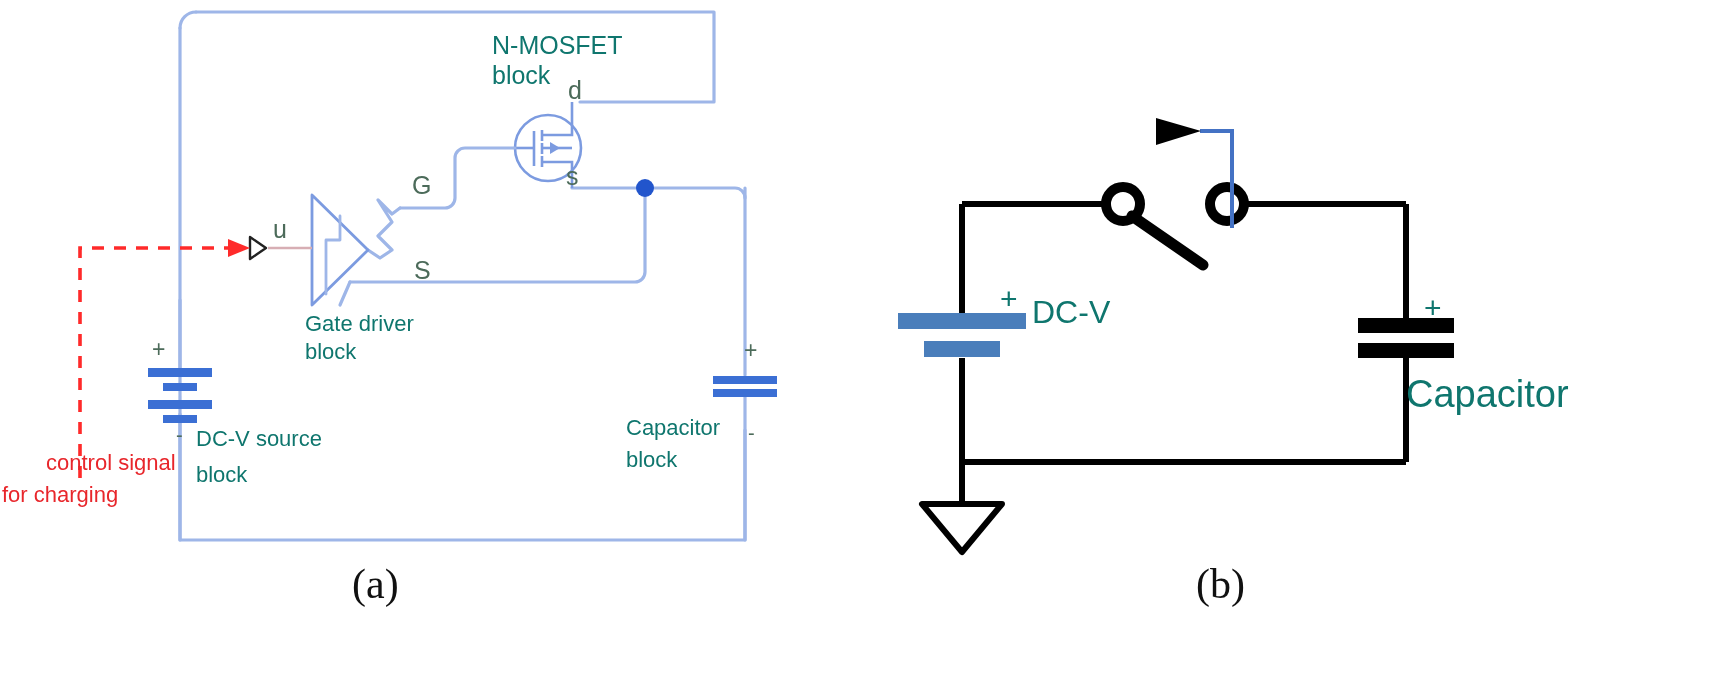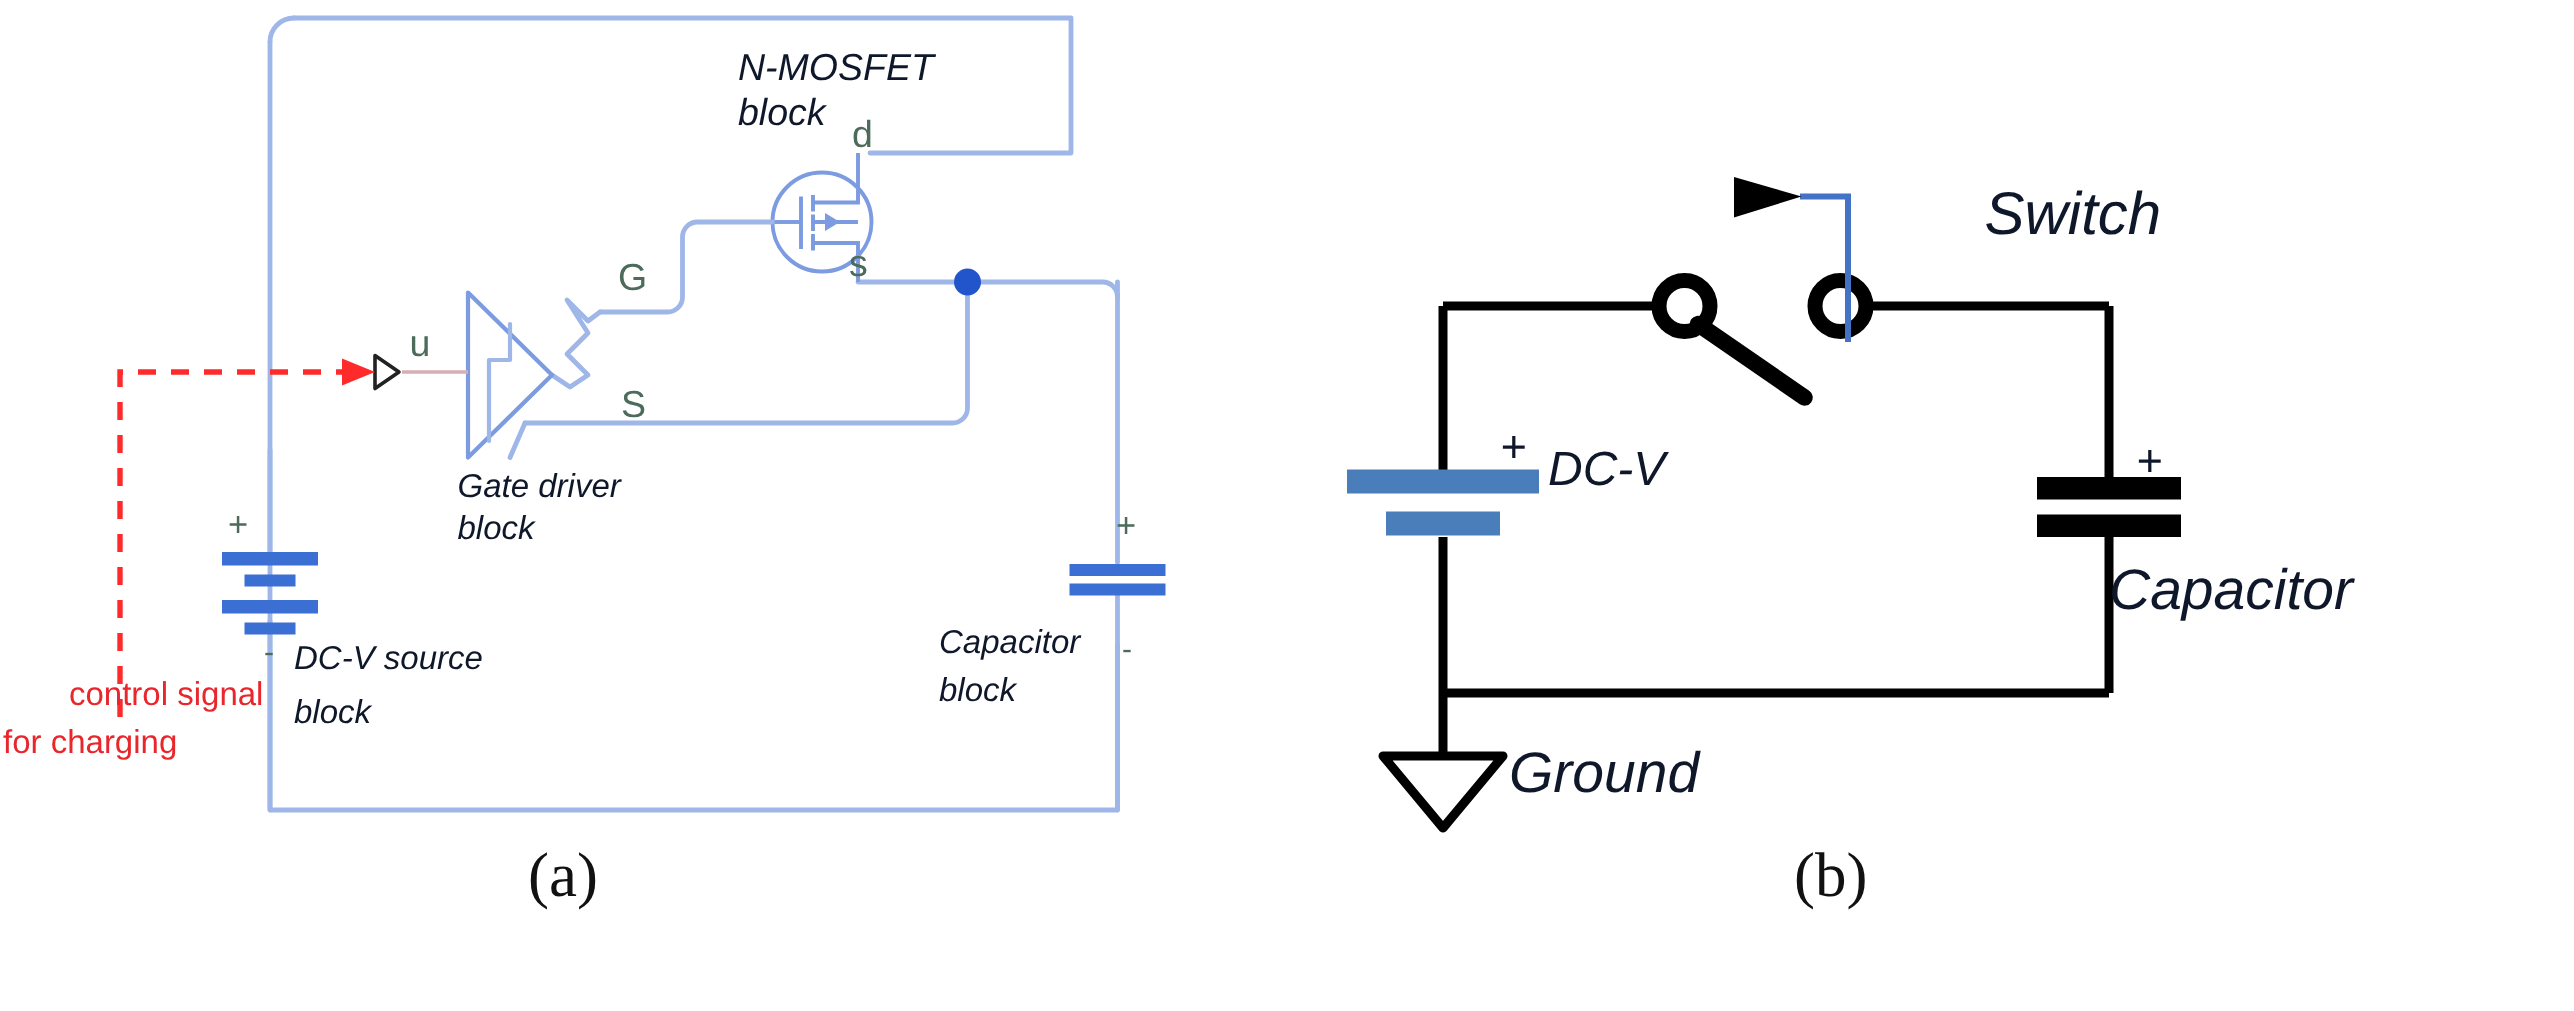--- a/index.html
+++ b/index.html
@@ -26,22 +26,21 @@
     height: 674px;
   }
   .lbl {
     position: absolute;
     font-family: "Liberation Sans", sans-serif;
     white-space: pre;
     line-height: 1.18;
     color: #3a3a3a;
   }
   .lbl-dark {
-    color: #0f172a;
-    font-style: italic;
+    color: #0f766e;
   }
   .lbl-green {
     color: #4c6b5a;
   }
   .lbl-red {
     color: #e8262b;
   }
   .caption {
     position: absolute;
     font-family: "Liberation Serif", serif;
@@ -197,25 +196,23 @@
       <path d="M 1200 131 L 1232 131 L 1232 228" fill="none" stroke="#4472C4" stroke-width="4"></path>
       <path d="M 1156 118 L 1201 131 L 1156 145 Z" fill="#000000" stroke="none"></path>
     </g>
 
     <g>
       <path d="M 922 504 L 1002 504 L 962 552 Z" fill="#ffffff" stroke="#000000" stroke-width="6" stroke-linejoin="round"></path>
     </g>
 
   </svg>
 
-  <div class="lbl lbl-dark" style="left:1323px; top:120px; font-size:40px;">Switch</div>
 
   <div class="lbl lbl-dark" style="left:1000px; top:281px; font-size:30px;">+</div>
   <div class="lbl lbl-dark" style="left:1032px; top:294px; font-size:32px;">DC-V</div>
 
   <div class="lbl lbl-dark" style="left:1424px; top:290px; font-size:30px;">+</div>
   <div class="lbl lbl-dark" style="left:1406px; top:372px; font-size:38px;">Capacitor</div>
 
-  <div class="lbl lbl-dark" style="left:1006px; top:494px; font-size:38px;">Ground</div>
 
   <div class="caption" style="left:1196px; top:560px; font-size:42px;">(b)</div>
 
 </div>
 
 </body></html>

